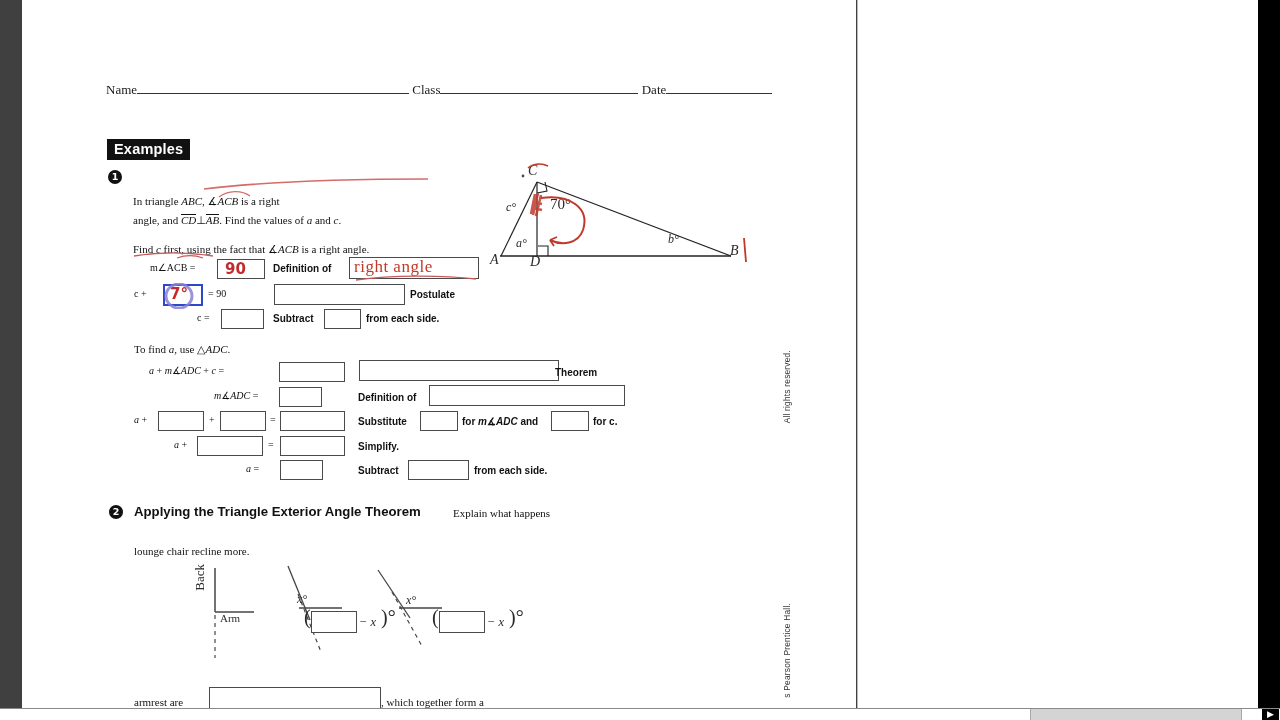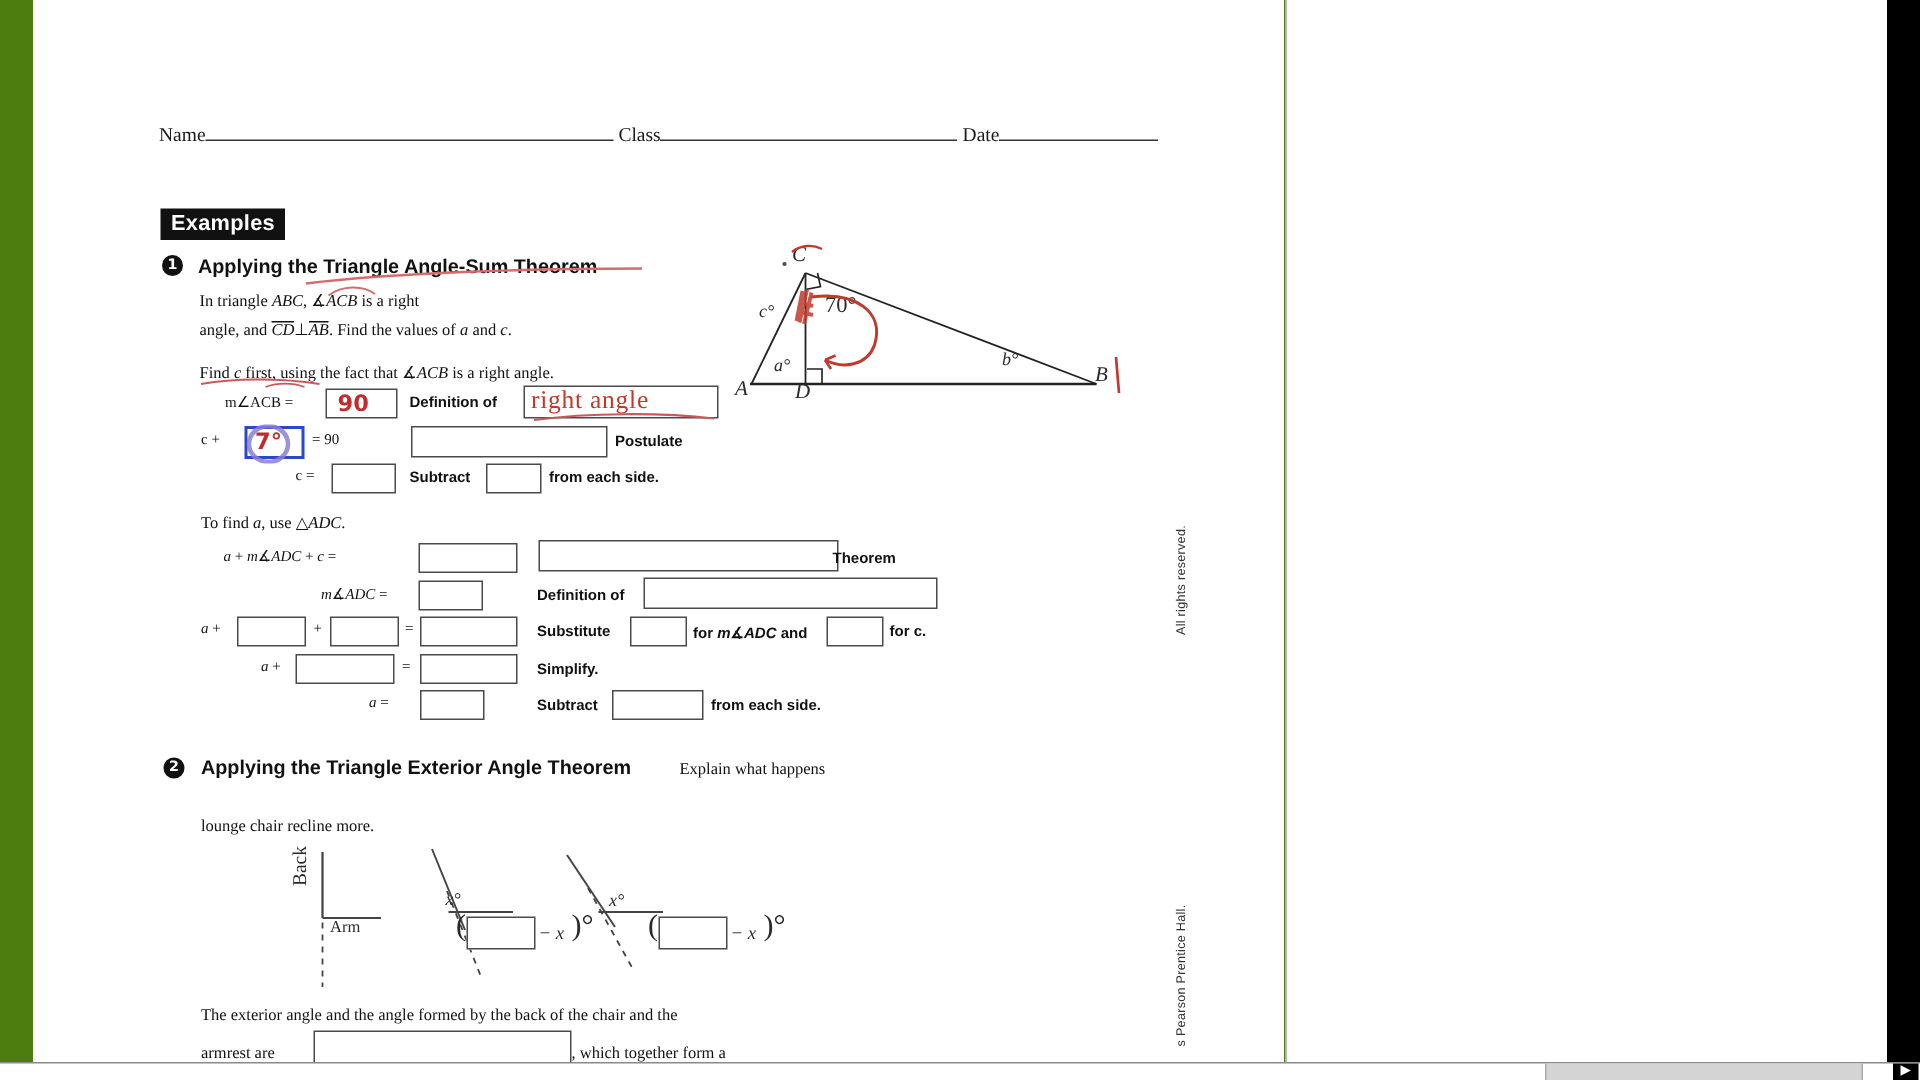--- a/index.html
+++ b/index.html
@@ -6,21 +6,21 @@
   html, body {
     margin: 0; padding: 0;
     width: 1280px; height: 720px;
     overflow: hidden;
     background: #000;
     font-family: "Liberation Serif", serif;
   }
   #viewport {
     position: relative;
     width: 1280px; height: 720px;
-    background: #4d7c0f;
+    background: #404040;
   }
   
   #page-sheet {
     position: absolute;
     left: 22px; top: 0;
     width: 834px; height: 708px;
     background: #ffffff;
   }
   #page-right-pane {
     position: absolute;
@@ -201,21 +201,20 @@
 
     <div class="hdr-row">
       <span class="hdr-label">Name</span><span class="rule" style="width:272px"></span>
       <span class="hdr-label">Class</span><span class="rule" style="width:198px"></span>
       <span class="hdr-label">Date</span><span class="rule" style="width:106px"></span>
     </div>
 
     <div id="examples-badge">Examples</div>
 
     <div class="num-bullet" style="left:86px; top:170px;">1</div>
-    <div class="ex-title" style="left:110px; top:170px;">Applying the Triangle Angle-Sum Theorem</div>
 
     <svg class="ovl-svg" style="left:180px; top:178px;" width="230" height="14">
       <path d="M2,11 C60,4 150,1 226,1" stroke="#d66b6b" stroke-width="1.6" fill="none"></path>
     </svg>
 
     <div class="body-text" style="left:111px; top:192px;">In triangle <span class="ital">ABC</span>, ∡<span class="ital">ACB</span> is a right</div>
 
     <svg class="ovl-svg" style="left:196px; top:189px;" width="34" height="10">
       <path d="M1,8 C10,1 24,1 32,7" stroke="#d66b6b" stroke-width="1.3" fill="none"></path>
     </svg>
@@ -361,21 +360,20 @@
       <div class="fig-text ital" style="left:167px; top:55px; font-size:12.5px;">− x</div>
       <div class="fig-text" style="left:189px; top:46px; font-size:20px;">)°</div>
 
       <div class="fig-text ital" style="left:214px; top:33px; font-size:12px;">x°</div>
       <div class="fig-text" style="left:240px; top:46px; font-size:20px;">(</div>
       <div class="abox" style="left:247px; top:51px; width:46px; height:22px;"></div>
       <div class="fig-text ital" style="left:295px; top:55px; font-size:12.5px;">− x</div>
       <div class="fig-text" style="left:317px; top:46px; font-size:20px;">)°</div>
     </div>
 
-    <div class="body-text" style="left:112px; top:668px;">The exterior angle and the angle formed by the back of the chair and the</div>
     <div class="body-text" style="left:112px; top:693px;">armrest are</div>
     <div class="abox" style="left:187px; top:687px; width:172px; height:22px;"></div>
     <div class="body-text" style="left:359px; top:693px;">, which together form a</div>
 
     <div class="vert-text" style="left:760px; top:350px;">All rights reserved.</div>
     <div class="vert-text" style="left:760px; top:603px;">s Pearson Prentice Hall.</div>
   </div>
 
   <div id="page-right-pane"></div>
 

